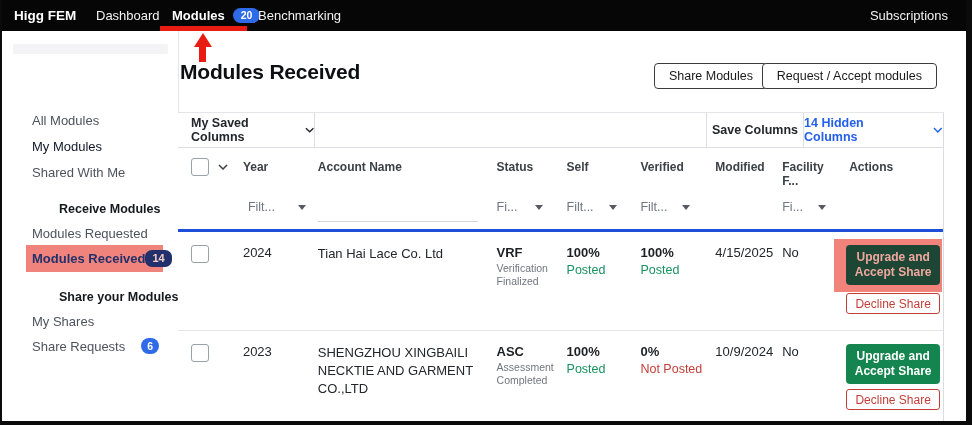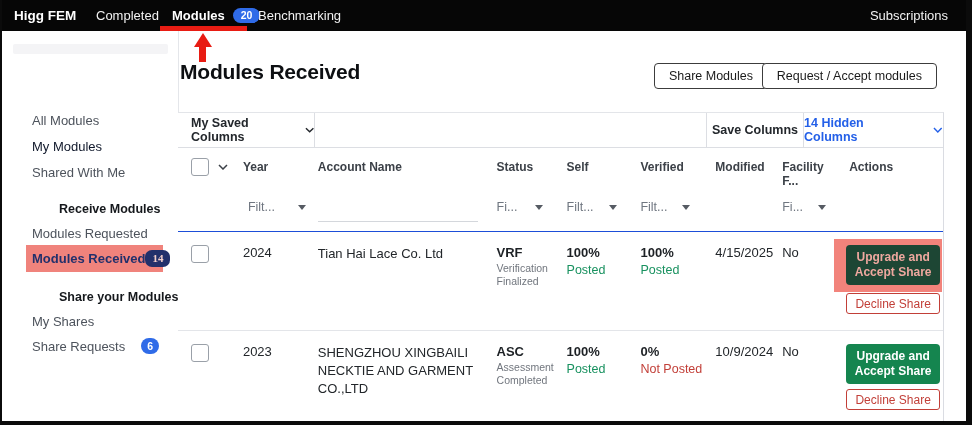--- a/index.html
+++ b/index.html
@@ -28,41 +28,41 @@
   .arrow-stem { position:absolute; left:199px; top:46px; width:7px; height:16px; background:#e81c13; z-index:25; }
 
   
   .sidebar-divider { position:absolute; left:178px; top:31px; width:1px; height:390px; background:#e4e6ea; }
   .skeleton { position:absolute; left:13px; top:44px; width:155px; height:10px; background:#f4f4f6; border-radius:2px; }
   .side-item { position:absolute; left:32px; font-size:13px; color:#4d535c; white-space:nowrap; cursor:pointer; }
   .side-head { position:absolute; left:32px; font-size:12.5px; font-weight:bold; color:#15181c; white-space:nowrap;margin-left:27px; }
   .side-blue { color:#0f172a; }
   .side-hl { position:absolute; left:26px; top:245px; width:137px; height:27px; background:#f0837c; display:flex; align-items:center; padding:0 12px 0 6px; cursor:pointer; }
   .side-hl .lbl { font-size:13px; font-weight:bold; color:#22306b; white-space:nowrap; }
-  .badge-navy { margin-left:auto; background:#22306b; color:#f2cfcb; font-size:11px; font-weight:bold; line-height:17px; padding:0 7px; border-radius:7px;font-family:Liberation Serif, serif; }
+  .badge-navy { margin-left:auto; background:#22306b; color:#f2cfcb; font-size:11px; font-weight:bold; line-height:17px; padding:0 7px; border-radius:7px; }
   .row-flex { display:inline-flex; align-items:center; gap:16px; }
   .badge-blue-sm { background:#2f6be8; color:#fff; font-size:10.5px; font-weight:bold; line-height:16px; padding:0 6px; border-radius:8px; }
 
   
   .page-title { position:absolute; left:180px; top:60px; font-size:21px; font-weight:800; color:#0d0f12; letter-spacing:-0.2px; }
   .btn-outline { position:absolute; top:63px; height:26px; background:#fff; border:1px solid #3c3c3c; border-radius:4px; font-size:12.5px; color:#1a1a1a; padding:0 14px; cursor:pointer; font-family:inherit; }
   .btn-share { right:204px; }
   .btn-request { right:35px; }
 
   
   .table { position:absolute; left:178px; top:112px; width:766px; height:309px; border-top:1px solid #e3e5e9; border-right:1px solid #dadce2; overflow:hidden; background:#fff; }
   .toolbar { display:flex; height:35px; border-bottom:1px solid #dcdee3; font-size:12.5px; align-items:stretch; }
   .tb-cell { display:flex; align-items:center; border-right:1px solid #dcdee3; cursor:pointer; }
   .tb-saved { width:137px; padding-left:13px; font-weight:bold; color:#23272c; gap:7px; }
   .tb-spacer { flex:1; border-right:1px solid #dcdee3; }
   .tb-save { width:97px; justify-content:center; font-weight:bold; color:#23272c; }
   .tb-hidden { width:139px; justify-content:flex-start; font-weight:bold; color:#2460e8; gap:17px; border-right:none; }
 
   .thead { display:flex; height:40px; font-size:12px; font-weight:bold; color:#3c4148; }
-  .frow { display:flex; height:44px; border-bottom:1px solid #1d4ed8; }
+  .frow { display:flex; height:44px; border-bottom:3px solid #1d4ed8; }
   .trow { display:flex; }
   .trow1 { height:99px; border-bottom:1px solid #e3e5e9; }
   .trow2 { height:91px; }
 
   .cell { padding-left:8px; padding-top:12px; }
   .c-sel { width:57px; position:relative; padding:0; }
   .c-year { width:75px; }
   .c-acct { width:179px; padding-right:8px; }
   .c-status { width:70px; }
   .c-self { width:74px; }
@@ -98,21 +98,21 @@
   .btn-decline { position:absolute; left:5px; width:94px; height:21px; background:#ffffff; border:1px solid #c23f38; border-radius:3px; color:#c23f38; font-size:12px; line-height:18px; cursor:pointer; z-index:2; font-family:inherit; }
   .dec1 { top:61px; } .dec2 { top:58px; }
 </style>
 </head>
 <body>
 
 <div class="frame">
 
   <header class="topbar">
     <span class="item brand">Higg FEM</span>
-    <span class="item nav-dashboard">Completed</span>
+    <span class="item nav-dashboard">Dashboard</span>
     <span class="item nav-modules">
       <span>Modules</span>
       <span class="pill-blue">20</span>
     </span>
     <span class="item nav-bench">Benchmarking</span>
     <span class="item nav-subs">Subscriptions</span>
   </header>
 
   <div class="red-underline"></div>
   <div class="arrow-head"></div>

